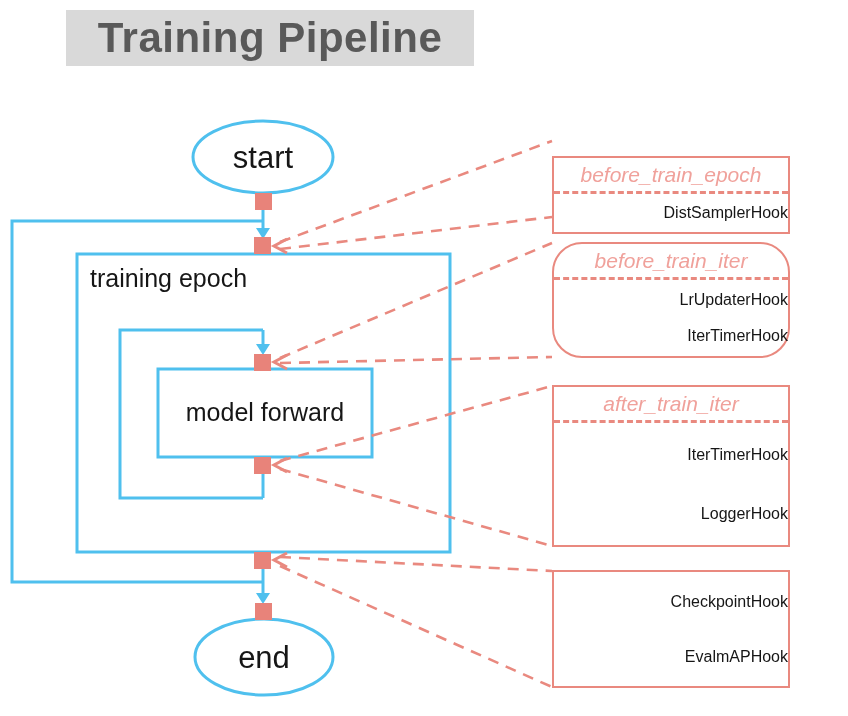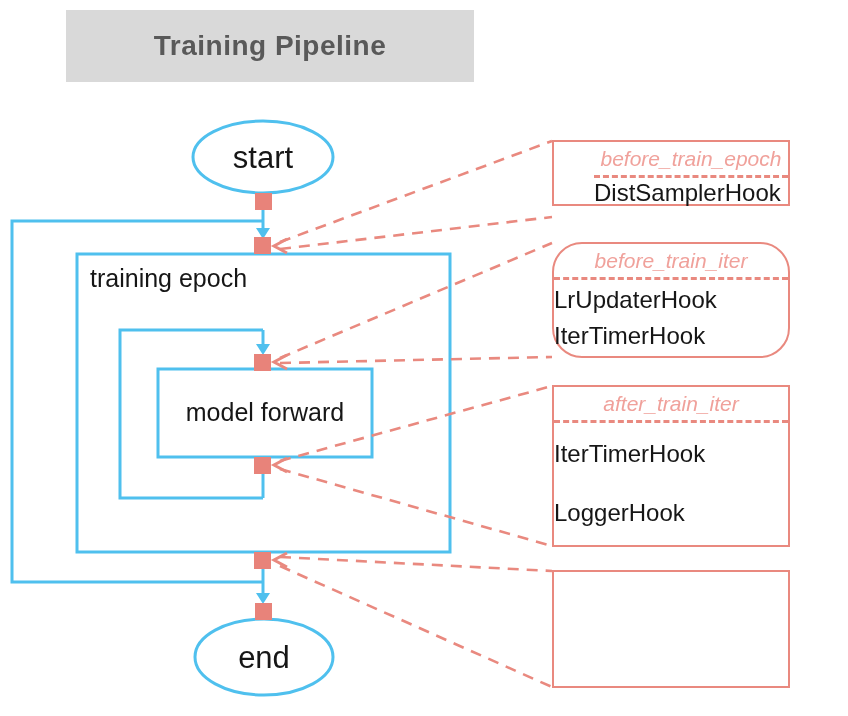--- a/index.html
+++ b/index.html
@@ -14,61 +14,61 @@
   *{margin:0;padding:0;box-sizing:border-box;}
   html,body{background:#fff;}
   body{font-family:"Liberation Sans", sans-serif;}
   .canvas{
     position:relative;
     width:848px;height:716px;
     background:#fff;
     overflow:hidden;
   }
   .title-banner{
-    position:absolute;left:66px;top:10px;width:408px;height:72px;
+    position:absolute;left:66px;top:10px;width:408px;height:56px;
     background:var(--title-bg);
     color:var(--title-fg);
-    font-size:28px;font-weight:bold;
+    font-size:42px;font-weight:bold;
     display:flex;align-items:center;justify-content:center;
     letter-spacing:0.5px;
   }
   svg.flowchart{position:absolute;left:0;top:0;}
   .blue-line{stroke:var(--blue);stroke-width:3;fill:none;}
   .blue-shape{stroke:var(--blue);stroke-width:3;fill:#fff;}
   .blue-arrowhead{fill:var(--blue);stroke:none;}
   .hook-square{fill:var(--square);stroke:none;}
   .dashed-line{stroke:var(--salmon);stroke-width:2.6;fill:none;stroke-dasharray:11 8;}
   .dashed-chevron{stroke:var(--salmon);stroke-width:3;fill:none;}
   .node-label{fill:var(--ink);font-family:"Liberation Sans",sans-serif;}
   .node-label.big{font-size:31px;}
   .node-label.mid{font-size:25px;}
   .hook-box{
     position:absolute;left:552px;width:238px;
     border:2.5px solid var(--salmon);
     background:#fff;
     display:flex;flex-direction:column;
   }
-  .hook-box-0{top:140px;height:66px;padding-left:40px;}
+  .hook-box-0{top:156px;height:78px;}
   .hook-box-1{top:242px;height:116px;border-radius:30px;}
   .hook-box-2{top:385px;height:162px;}
   .hook-box-3{top:570px;height:118px;}
   .hook-event{
     flex:0 0 36px;
     display:flex;align-items:center;justify-content:center;
     font-style:italic;font-size:21px;
     color:var(--salmon-light);
     border-bottom:3px dashed var(--salmon);
   }
   .hook-entries{
     flex:1 1 auto;
     display:flex;flex-direction:column;justify-content:space-around;
     padding:2px 0;
   }
   .hook-entry{
-    text-align:left;font-size:24px;color:var(--ink);
+    text-align:right;font-size:16px;color:var(--ink);
     line-height:1.1;
   }
 </style>
 </head>
 <body>
 
 <div class="canvas">
 
   <div class="title-banner">Training Pipeline</div>
 
@@ -140,16 +140,20 @@
         </div>
       </div>
       <div class="hook-box hook-box-2">
         <div class="hook-event">after_train_iter</div>
         <div class="hook-entries">
           <div class="hook-entry">IterTimerHook</div>
           <div class="hook-entry">LoggerHook</div>
         </div>
       </div>
       <div class="hook-box hook-box-3">
+        <div class="hook-entries">
+          <div class="hook-entry">CheckpointHook</div>
+          <div class="hook-entry">EvalmAPHook</div>
+        </div>
       </div>
     </div>
 
 </div>
 
 </body></html>

